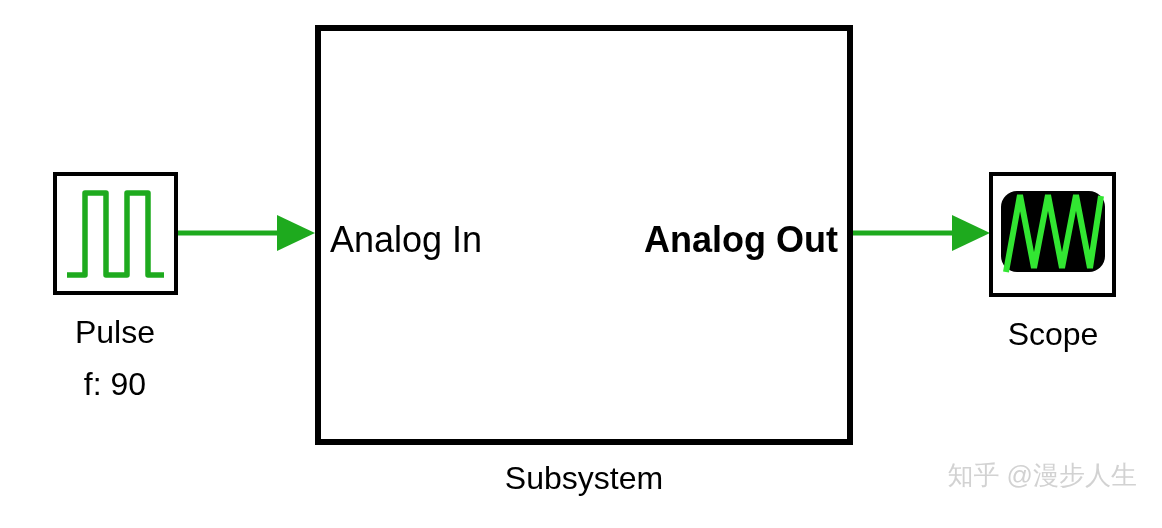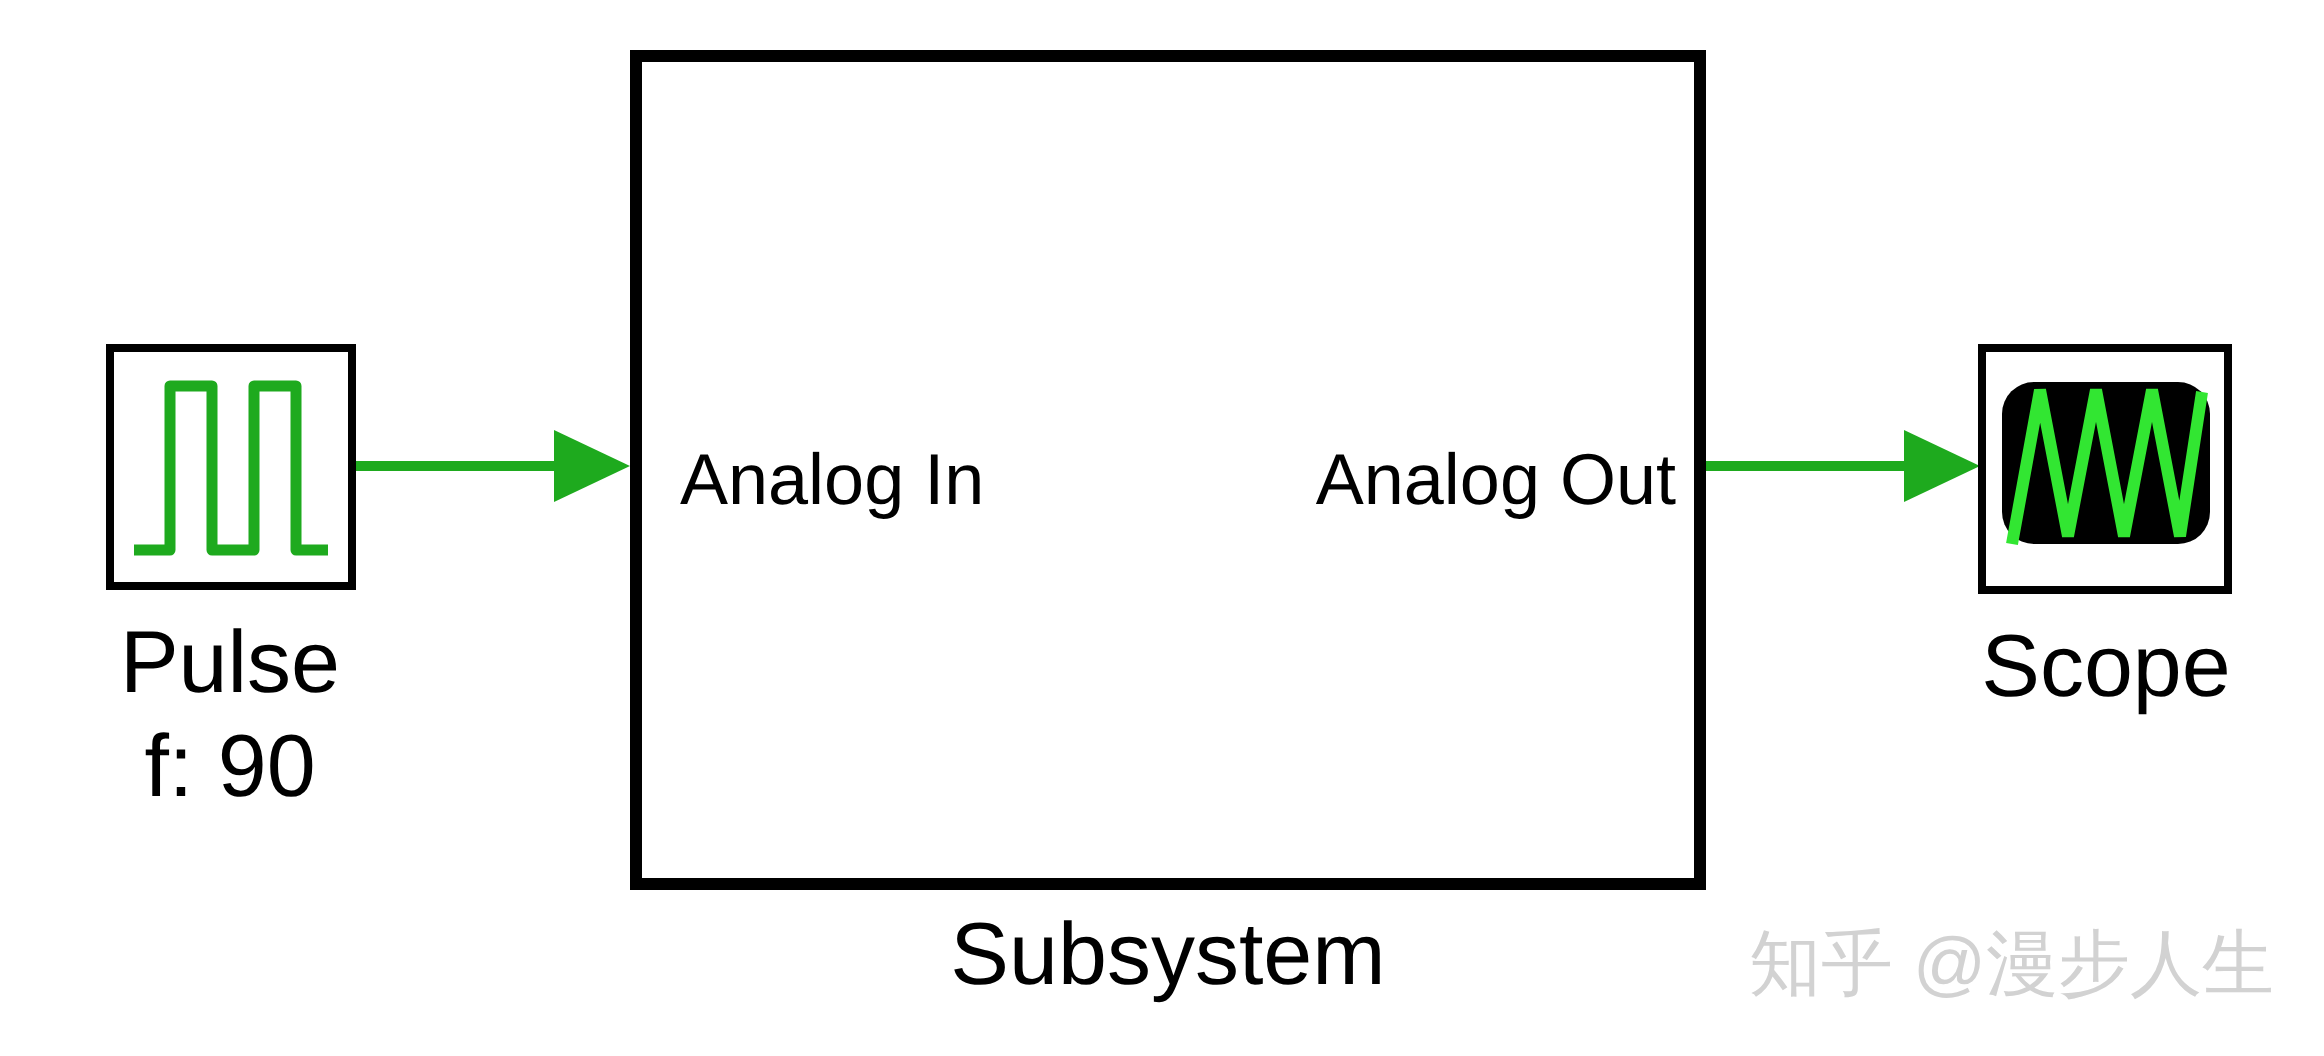--- a/index.html
+++ b/index.html
@@ -39,22 +39,22 @@
   }
   .port {
     position: absolute;
     top: 187px;
     height: 44px;
     line-height: 44px;
     font-size: 36px;
     color: #000000;
     white-space: nowrap;
   }
-  .port-in  { left: 19px; text-align: center; }
-  .port-out { right: 9px; }
+  .port-in  { left: 9px; text-align: center; }
+  .port-out { right: 9px; font-weight: bold; }
   .scope-block {
     left: 989px; top: 172px;
     width: 127px; height: 125px;
     border: 4px solid var(--block-border, #000000);
   }
   .scope-screen {
     position: absolute;
     left: 8px; top: 15px;
     width: 104px; height: 81px;
     background: var(--scope-screen, #000000);
@@ -67,31 +67,31 @@
     stroke: var(--scope-trace-green, #32E632);
     stroke-width: 6;
   }
   .connection { position: absolute; overflow: visible; }
   .conn-line { stroke: var(--signal-green, #1EAA1E); stroke-width: 5; }
   .arrowhead { fill: var(--signal-green, #1EAA1E); stroke: none; }
   .label {
     position: absolute;
     text-align: center;
     color: #000000;
-    font-size: 44px;
+    font-size: 32px;
     line-height: 52px;
     white-space: nowrap;
   }
   .pulse-label { left: 0px; top: 306px; width: 230px; }
   .subsystem-label { left: 384px; top: 452px; width: 400px; }
   .scope-label { left: 973px; top: 308px; width: 160px; }
   .watermark {
     position: absolute;
     right: 25px; top: 458px;
-    font-size: 36px;
+    font-size: 26px;
     color: var(--watermark-gray, #d2d2d2);
     text-shadow: 1px 1px 0 #ffffff;
     white-space: nowrap;
   }
 </style>
 </head>
 <body>
 
 <div class="canvas">
 

